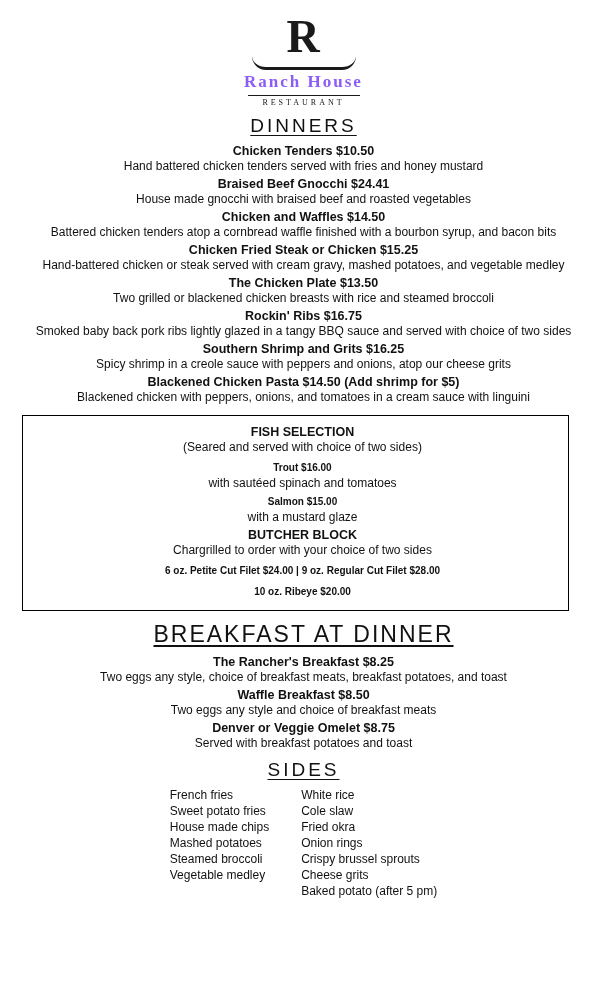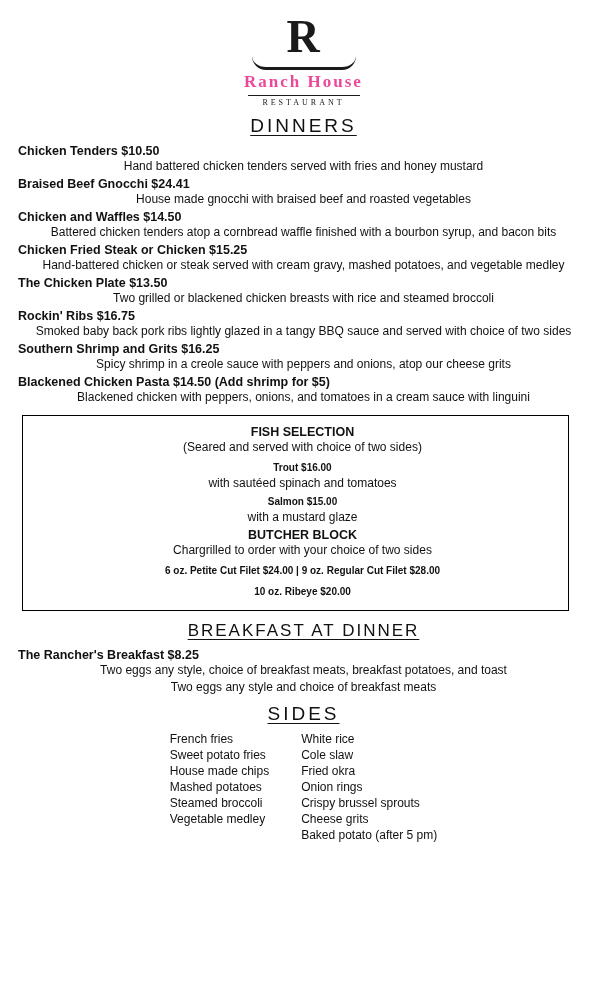--- a/index.html
+++ b/index.html
@@ -44,21 +44,21 @@
     border-bottom: 3px solid #1a1a1a;
     border-radius: 0 0 52px 52px;
     margin-top: -4px;
   }
   .logo-name {
     font-family: "Liberation Serif", serif;
     font-weight: bold;
     font-size: 17px;
     letter-spacing: 2px;
     margin-top: 2px;
-    color: #ec4899;
+    color: #8b5cf6;
   }
   .logo-rule {
     width: 112px;
     border-top: 1px solid #1a1a1a;
     margin: 3px 0 2px 0;
   }
   .logo-sub {
     font-family: "Liberation Serif", serif;
     font-size: 8px;
     letter-spacing: 3px;
@@ -69,28 +69,28 @@
   .section-title {
     text-align: center;
     font-weight: normal;
     font-size: 19px;
     letter-spacing: 3px;
     margin: 8px 0 6px 0;
     text-decoration: underline;
     text-underline-offset: 3px;
   }
   .section-title.small {
-    font-size: 17px;
+    font-size: 23px;
     letter-spacing: 2px;
   }
 
   
   .item { margin: 0 0 2px 0; }
   .item-name {
-    text-align: left;
+    text-align: center;
     font-weight: bold;
     font-size: 12.5px;
     line-height: 16px;
   }
   .item-desc {
     text-align: center;
     font-size: 12px;
     line-height: 15px;
     padding: 0 4px;
   }
@@ -206,21 +206,26 @@
     <div class="box-line">10 oz. Ribeye $20.00</div>
   </div>
 
   <div class="section-title small">BREAKFAST AT DINNER</div>
 
   <div class="item">
     <div class="item-name">The Rancher's Breakfast $8.25</div>
     <div class="item-desc">Two eggs any style, choice of breakfast meats, breakfast potatoes, and toast</div>
   </div>
   <div class="item">
+    <div class="item-name">Waffle Breakfast $8.50</div>
     <div class="item-desc">Two eggs any style and choice of breakfast meats</div>
+  </div>
+  <div class="item">
+    <div class="item-name">Denver or Veggie Omelet $8.75</div>
+    <div class="item-desc">Served with breakfast potatoes and toast</div>
   </div>
 
   <div class="section-title">SIDES</div>
 
   <div class="sides-wrap">
     <div class="sides-col">
       <div class="side-item">French fries</div>
       <div class="side-item">Sweet potato fries</div>
       <div class="side-item">House made chips</div>
       <div class="side-item">Mashed potatoes</div>

